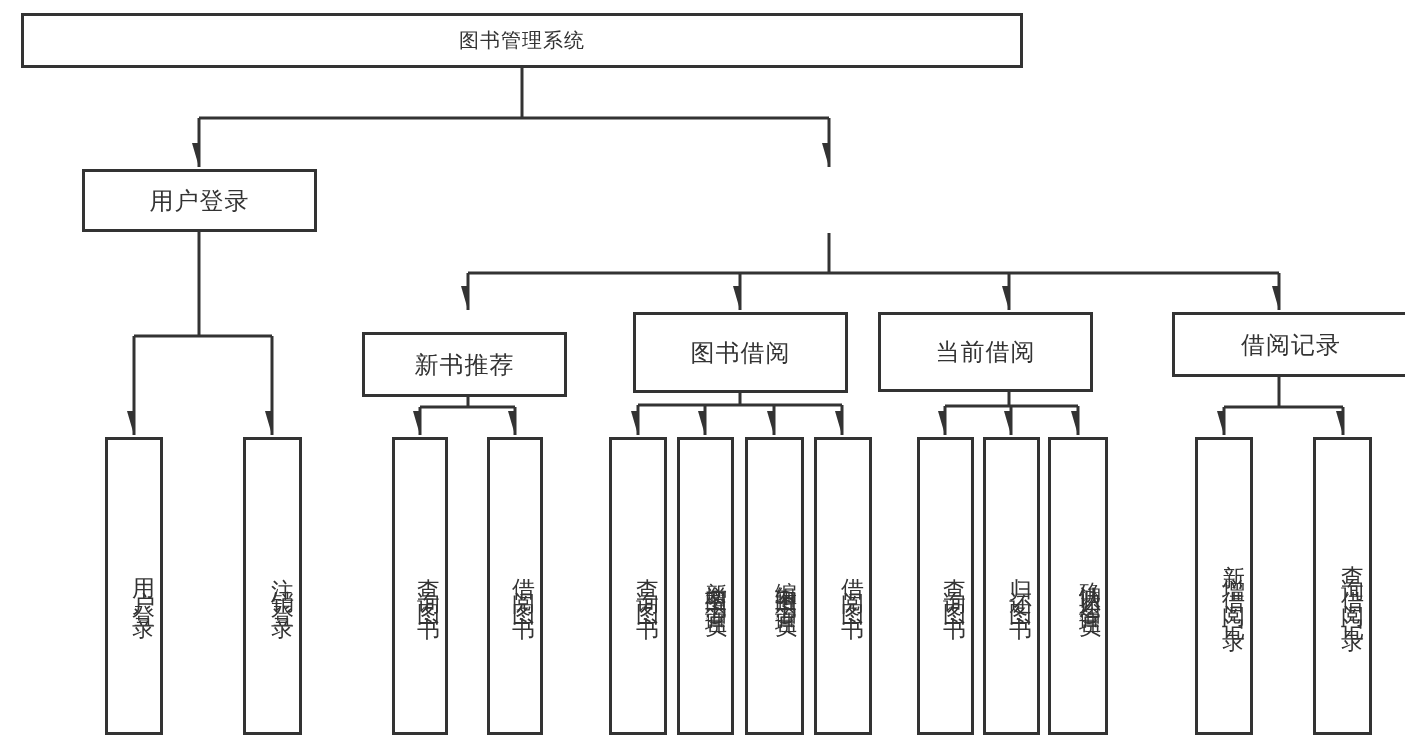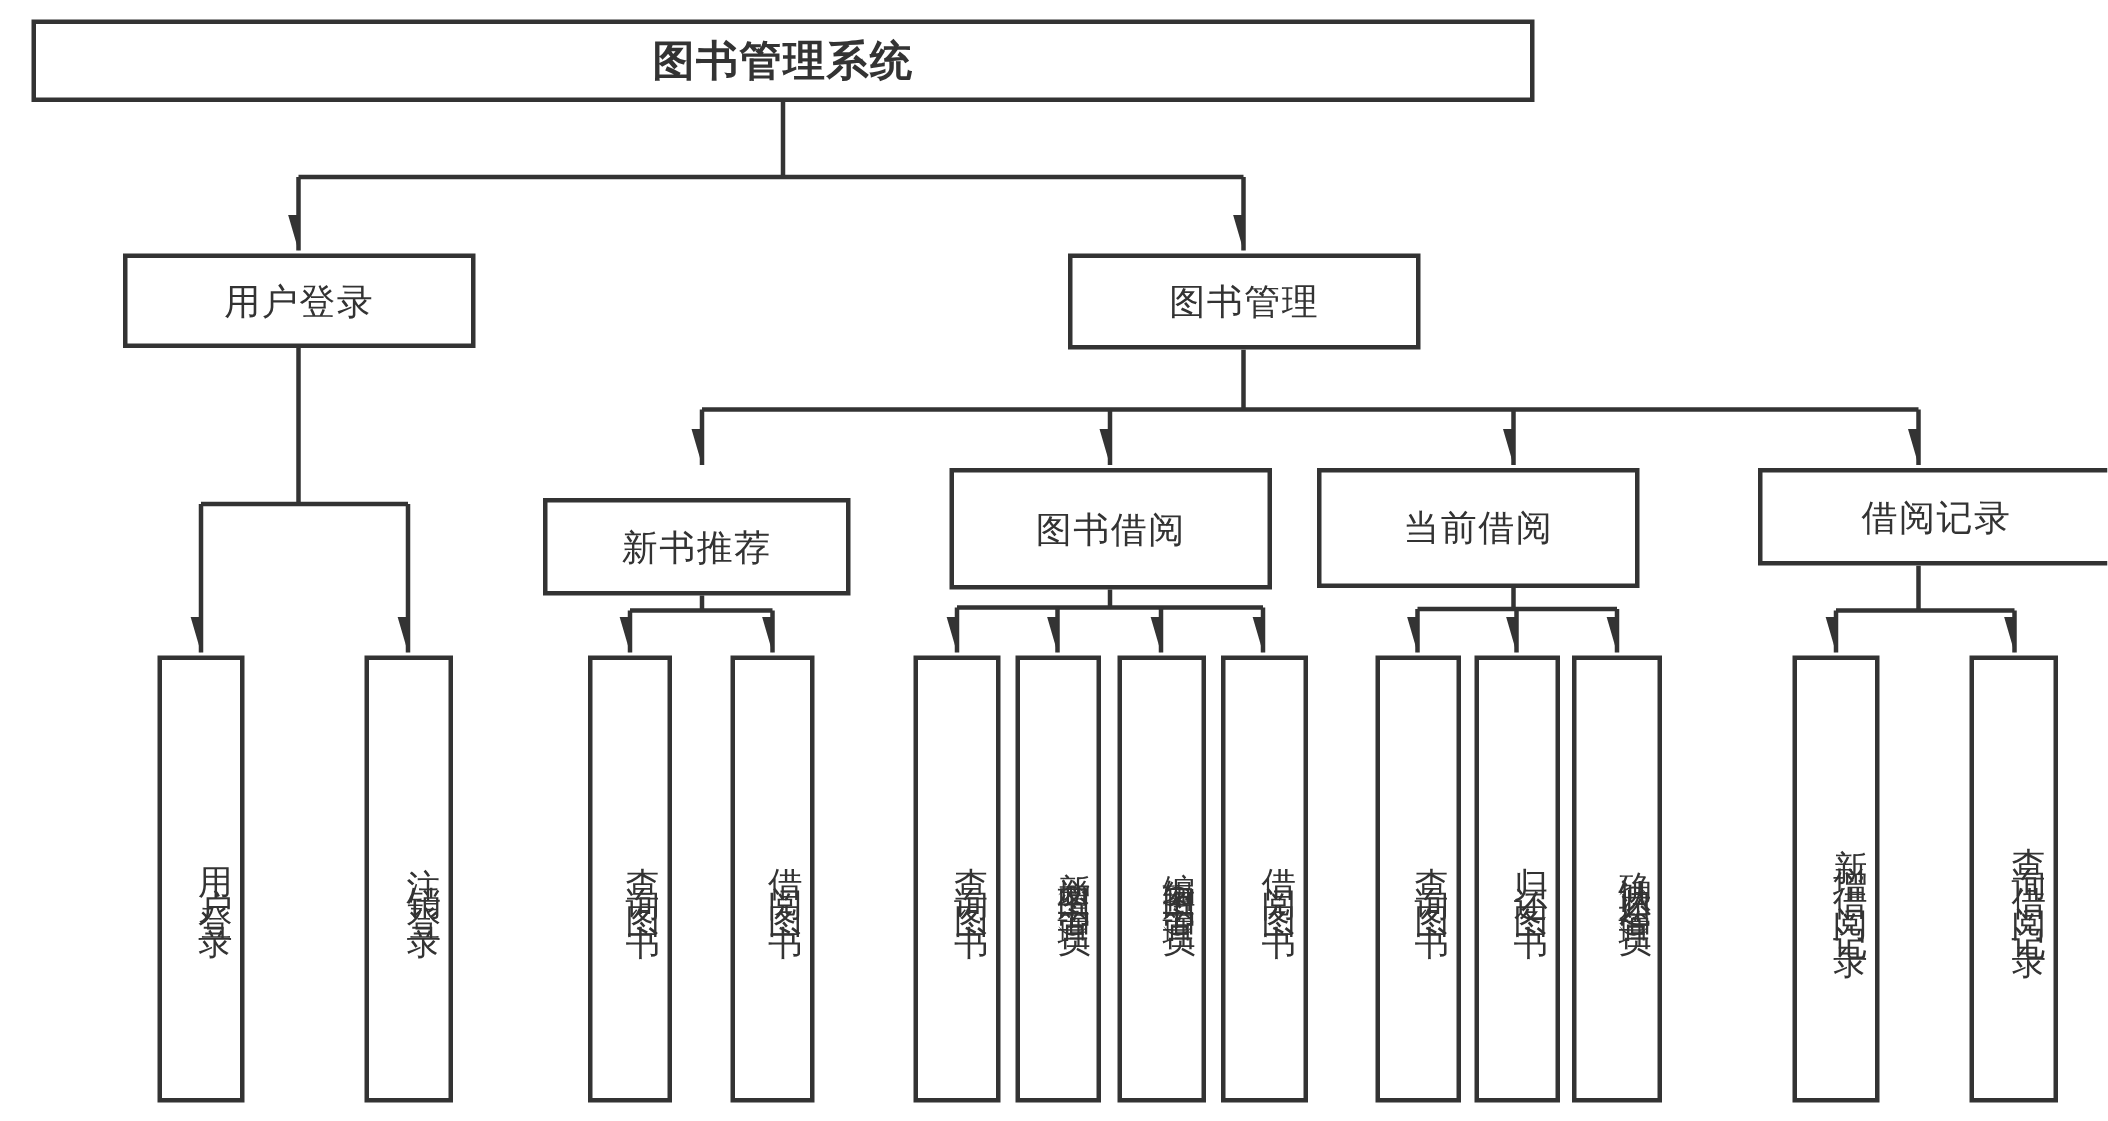--- a/index.html
+++ b/index.html
@@ -9,21 +9,21 @@
   }
   .lines{position:absolute;left:0;top:0;width:1405px;height:747px;}
   .box{
     position:absolute;box-sizing:border-box;border:3px solid #333333;background:#ffffff;
     color:#333333;
   }
   .h{
     display:flex;align-items:center;justify-content:center;
     font-size:24px;letter-spacing:1px;white-space:nowrap;
   }
-  .root{font-size:28px;font-weight:bold;}
+  .root{font-size:20px;}
   .v{
     writing-mode:vertical-rl;text-orientation:mixed;
     text-align:center;font-size:23px;letter-spacing:13px;
   }
   .v.long{letter-spacing:5px;font-size:22px;}
   .watermark{
     position:absolute;right:4px;bottom:8px;
     font-size:21px;color:rgba(160,158,155,0.95);letter-spacing:1px;
     white-space:nowrap;z-index:5;
   }
@@ -91,21 +91,20 @@
       <path d="M1279,377 V407"></path>
       <path d="M1224,407 H1343"></path>
       <path d="M1224,407 V435" marker-end="url(#arrow)"></path>
       <path d="M1343,407 V435" marker-end="url(#arrow)"></path>
     </g>
   </svg>
 
   <div class="box h root" style="left:21px;top:13px;width:1002px;height:55px">图书管理系统</div>
 
   <div class="box h" style="left:82px;top:169px;width:235px;height:63px">用户登录</div>
-  <div class="box h" style="left:712px;top:169px;width:235px;height:64px">图书管理</div>
 
   <div class="box h" style="left:362px;top:332px;width:205px;height:65px">新书推荐</div>
   <div class="box h" style="left:633px;top:312px;width:215px;height:81px">图书借阅</div>
   <div class="box h" style="left:878px;top:312px;width:215px;height:80px">当前借阅</div>
   <div class="box h" style="left:1172px;top:312px;width:238px;height:65px">借阅记录</div>
 
   <div class="box v" style="left:105px;top:437px;width:58px;height:298px">用户登录</div>
   <div class="box v" style="left:243px;top:437px;width:59px;height:298px">注销登录</div>
 
   <div class="box v" style="left:392px;top:437px;width:56px;height:298px">查询图书</div>

